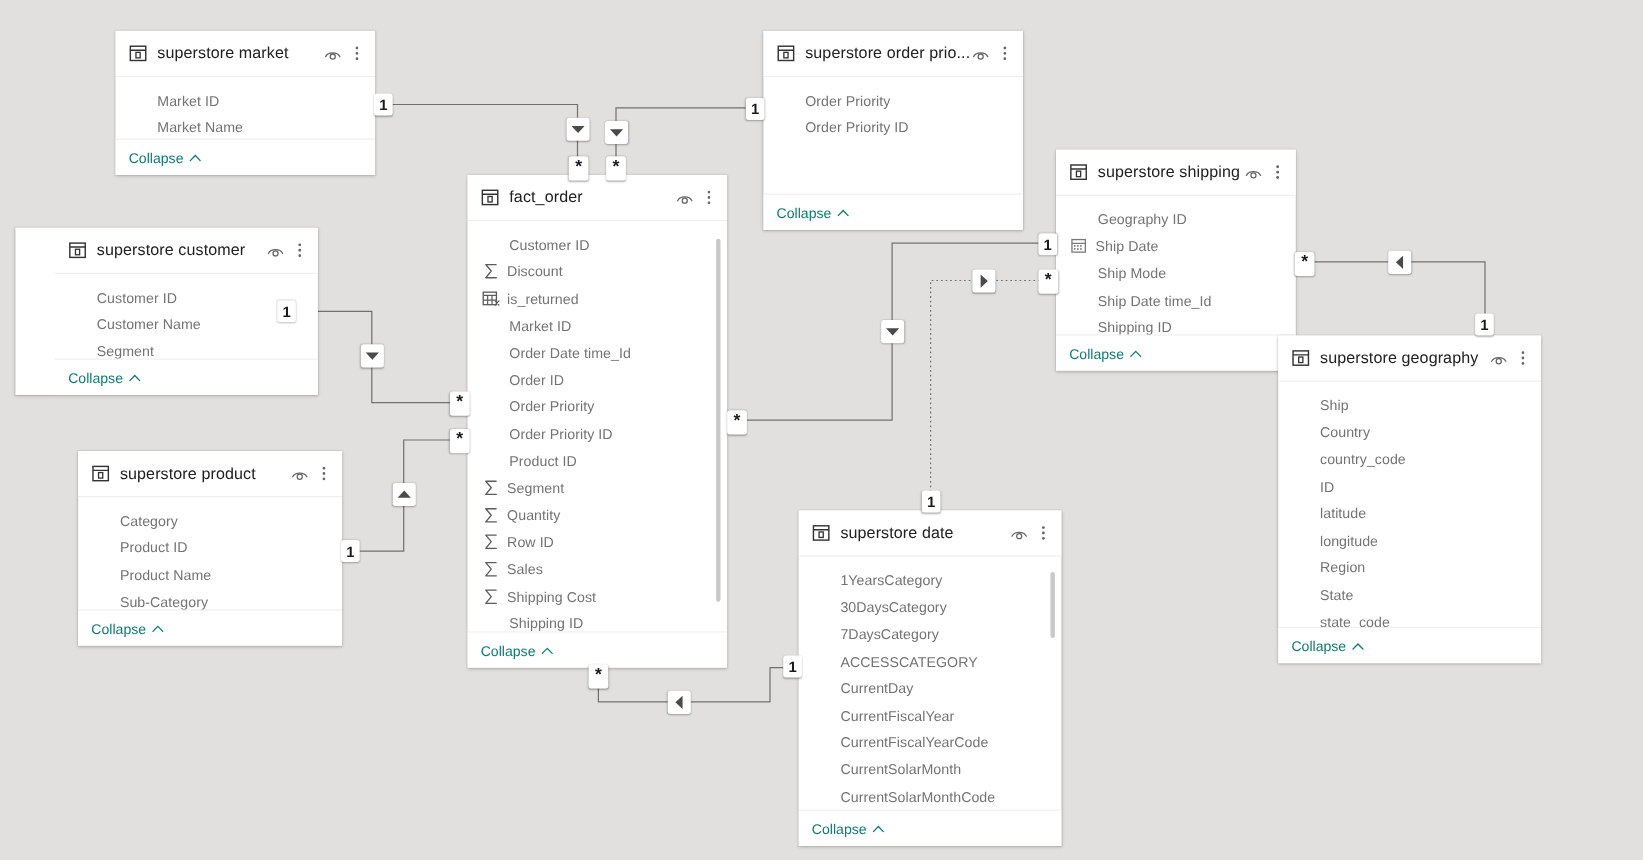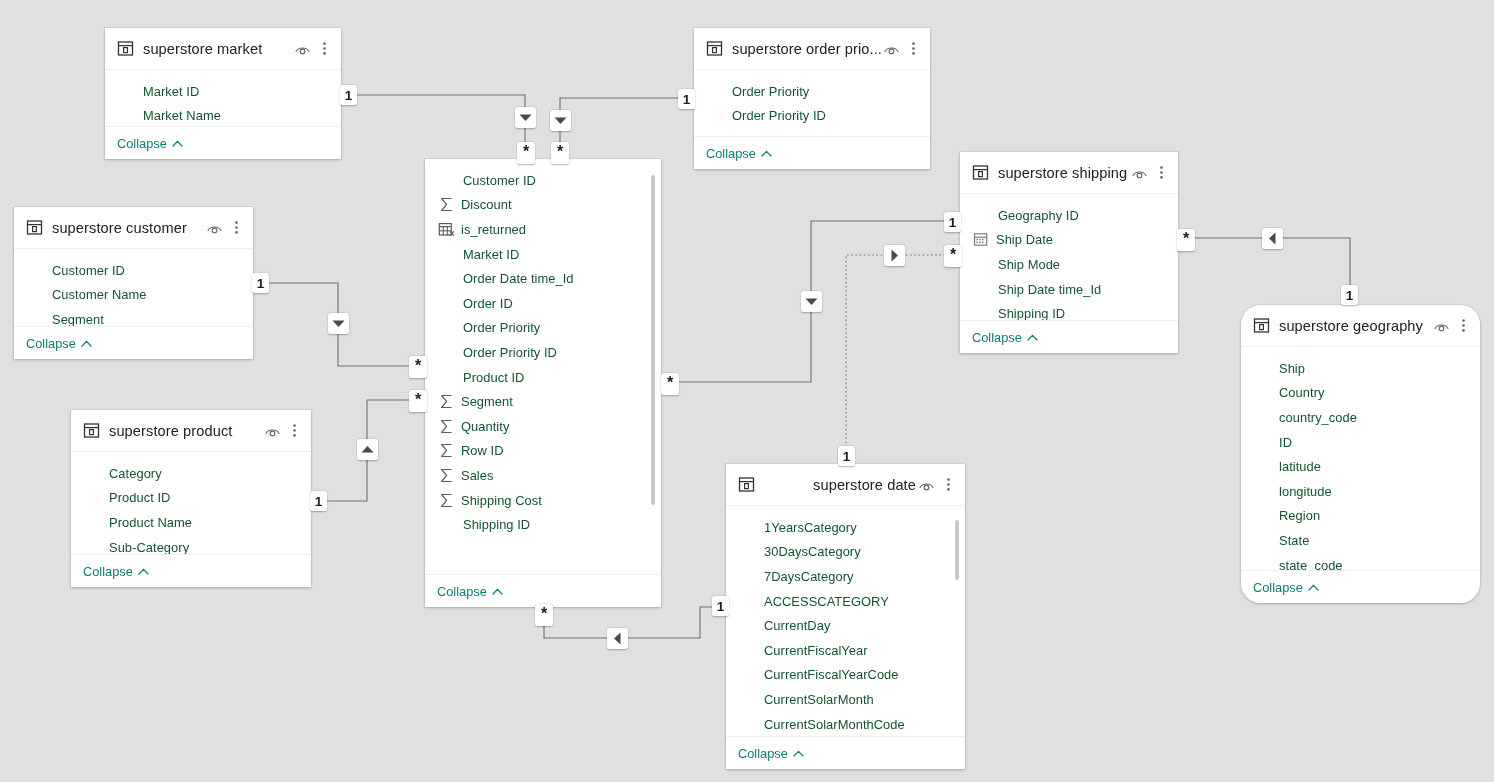--- a/index.html
+++ b/index.html
@@ -29,21 +29,21 @@
   }
   .head-btn{width:20px;height:20px;flex:none;display:flex;align-items:center;justify-content:center;}
   .eye-ic{width:17px;height:12px;display:block;}
   .kebab{width:3px;height:13px;display:block;margin-left:4px;}
 
   .tbl-body{
     flex:1;position:relative;overflow:hidden;padding:9px 0 6px 0;
   }
   .fld{
     height:24.6px;display:flex;align-items:center;padding-left:16px;
-    font-size:12.9px;color:#14532d;white-space:nowrap;letter-spacing:.05px;
+    font-size:12.9px;color:#737373;white-space:nowrap;letter-spacing:.05px;
   }
   .fld .fi{width:17px;height:15px;margin-left:-3px;margin-right:6px;flex:none;display:block;}
   .fld.noicon{padding-left:38px;}
 
   .tbl-foot{
     height:32px;min-height:32px;display:flex;align-items:center;
     padding-left:12px;border-top:1px solid #eeeeee;background:#fff;
   }
   .collapse{
     font-size:12.8px;color:#0f7b72;display:flex;align-items:center;gap:5px;
@@ -114,21 +114,21 @@
     </div>
     <div class="tbl-foot">
       <span class="collapse">
         <span>Collapse</span>
         <svg class="chev" viewBox="0 0 11 7">
     <path d="M1 6 L5.5 1.4 L10 6" fill="none" stroke="#0f7b72" stroke-width="1.2" stroke-linecap="round"></path>
   </svg>
       </span>
     </div>
       </div>
-      <div class="tbl" style="left: 694px; top: 28px; width: 236px; height: 141px;">
+      <div class="tbl" style="left: 694px; top: 28px; width: 236px; height: 181px;">
     <div class="tbl-head">
       <svg class="tbl-icon" viewBox="0 0 17 17">
     <rect x="1.5" y="2" width="14" height="13" fill="none" stroke="#333" stroke-width="1.3"></rect>
     <line x1="1.5" y1="5.6" x2="15.5" y2="5.6" stroke="#333" stroke-width="1.3"></line>
     <rect x="6.6" y="7.6" width="3.8" height="5" fill="none" stroke="#333" stroke-width="1.2"></rect>
   </svg>
       <span class="tbl-title">superstore order prio...</span>
       <span class="head-btn">
             <svg class="eye-ic" viewBox="0 0 18 13">
     <path d="M2 9.2 C4.4 4.2 13.6 4.2 16 9.2" fill="none" stroke="#666" stroke-width="1.25" stroke-linecap="round"></path>
@@ -155,21 +155,21 @@
     </div>
     <div class="tbl-foot">
       <span class="collapse">
         <span>Collapse</span>
         <svg class="chev" viewBox="0 0 11 7">
     <path d="M1 6 L5.5 1.4 L10 6" fill="none" stroke="#0f7b72" stroke-width="1.2" stroke-linecap="round"></path>
   </svg>
       </span>
     </div>
       </div>
-      <div class="tbl" style="left: 960px; top: 152px; width: 218px; height: 201px;">
+      <div class="tbl" style="left: 960px; top: 136px; width: 218px; height: 201px;">
     <div class="tbl-head">
       <svg class="tbl-icon" viewBox="0 0 17 17">
     <rect x="1.5" y="2" width="14" height="13" fill="none" stroke="#333" stroke-width="1.3"></rect>
     <line x1="1.5" y1="5.6" x2="15.5" y2="5.6" stroke="#333" stroke-width="1.3"></line>
     <rect x="6.6" y="7.6" width="3.8" height="5" fill="none" stroke="#333" stroke-width="1.2"></rect>
   </svg>
       <span class="tbl-title">superstore shipping</span>
       <span class="head-btn">
             <svg class="eye-ic" viewBox="0 0 18 13">
     <path d="M2 9.2 C4.4 4.2 13.6 4.2 16 9.2" fill="none" stroke="#666" stroke-width="1.25" stroke-linecap="round"></path>
@@ -219,21 +219,21 @@
     </div>
     <div class="tbl-foot">
       <span class="collapse">
         <span>Collapse</span>
         <svg class="chev" viewBox="0 0 11 7">
     <path d="M1 6 L5.5 1.4 L10 6" fill="none" stroke="#0f7b72" stroke-width="1.2" stroke-linecap="round"></path>
   </svg>
       </span>
     </div>
       </div>
-      <div class="tbl" style="left: 14px; top: 207px; width: 239px; height: 152px;">
+      <div class="tbl" style="left: 14px; top: 207px; width: 239px; height: 152px; padding-left: 36px;">
     <div class="tbl-head">
       <svg class="tbl-icon" viewBox="0 0 17 17">
     <rect x="1.5" y="2" width="14" height="13" fill="none" stroke="#333" stroke-width="1.3"></rect>
     <line x1="1.5" y1="5.6" x2="15.5" y2="5.6" stroke="#333" stroke-width="1.3"></line>
     <rect x="6.6" y="7.6" width="3.8" height="5" fill="none" stroke="#333" stroke-width="1.2"></rect>
   </svg>
       <span class="tbl-title">superstore customer</span>
       <span class="head-btn">
             <svg class="eye-ic" viewBox="0 0 18 13">
     <path d="M2 9.2 C4.4 4.2 13.6 4.2 16 9.2" fill="none" stroke="#666" stroke-width="1.25" stroke-linecap="round"></path>
@@ -265,20 +265,41 @@
     <div class="tbl-foot">
       <span class="collapse">
         <span>Collapse</span>
         <svg class="chev" viewBox="0 0 11 7">
     <path d="M1 6 L5.5 1.4 L10 6" fill="none" stroke="#0f7b72" stroke-width="1.2" stroke-linecap="round"></path>
   </svg>
       </span>
     </div>
       </div>
       <div class="tbl" style="left: 425px; top: 159px; width: 236px; height: 448px;">
+    <div class="tbl-head">
+      <svg class="tbl-icon" viewBox="0 0 17 17">
+    <rect x="1.5" y="2" width="14" height="13" fill="none" stroke="#333" stroke-width="1.3"></rect>
+    <line x1="1.5" y1="5.6" x2="15.5" y2="5.6" stroke="#333" stroke-width="1.3"></line>
+    <rect x="6.6" y="7.6" width="3.8" height="5" fill="none" stroke="#333" stroke-width="1.2"></rect>
+  </svg>
+      <span class="tbl-title">fact_order</span>
+      <span class="head-btn">
+            <svg class="eye-ic" viewBox="0 0 18 13">
+    <path d="M2 9.2 C4.4 4.2 13.6 4.2 16 9.2" fill="none" stroke="#666" stroke-width="1.25" stroke-linecap="round"></path>
+    <circle cx="9" cy="9.1" r="2.5" fill="none" stroke="#666" stroke-width="1.25"></circle>
+  </svg>
+          </span>
+      <span class="head-btn">
+            <svg class="kebab" viewBox="0 0 3 13">
+    <circle cx="1.5" cy="1.6" r="1.3" fill="#666"></circle>
+    <circle cx="1.5" cy="6.5" r="1.3" fill="#666"></circle>
+    <circle cx="1.5" cy="11.4" r="1.3" fill="#666"></circle>
+  </svg>
+          </span>
+    </div>
     <div class="tbl-body">
       <div class="fld noicon">
 
         <span>Customer ID</span>
       </div>
           <div class="fld ">
         <svg class="fi" viewBox="0 0 17 15">
       <path d="M13 1.5 H3.6 L8.6 7.4 L3.6 13.5 H13.2" fill="none" stroke="#5b5b5b" stroke-width="1.2" stroke-linecap="round" stroke-linejoin="round"></path>
     </svg>
         <span>Discount</span>
@@ -356,21 +377,21 @@
     </div>
     <div class="tbl-foot">
       <span class="collapse">
         <span>Collapse</span>
         <svg class="chev" viewBox="0 0 11 7">
     <path d="M1 6 L5.5 1.4 L10 6" fill="none" stroke="#0f7b72" stroke-width="1.2" stroke-linecap="round"></path>
   </svg>
       </span>
     </div>
       </div>
-      <div class="tbl" style="left: 1241px; top: 305px; width: 239px; height: 298px; border-radius: 20px;">
+      <div class="tbl" style="left: 1162px; top: 305px; width: 239px; height: 298px;">
     <div class="tbl-head">
       <svg class="tbl-icon" viewBox="0 0 17 17">
     <rect x="1.5" y="2" width="14" height="13" fill="none" stroke="#333" stroke-width="1.3"></rect>
     <line x1="1.5" y1="5.6" x2="15.5" y2="5.6" stroke="#333" stroke-width="1.3"></line>
     <rect x="6.6" y="7.6" width="3.8" height="5" fill="none" stroke="#333" stroke-width="1.2"></rect>
   </svg>
       <span class="tbl-title">superstore geography</span>
       <span class="head-btn">
             <svg class="eye-ic" viewBox="0 0 18 13">
     <path d="M2 9.2 C4.4 4.2 13.6 4.2 16 9.2" fill="none" stroke="#666" stroke-width="1.25" stroke-linecap="round"></path>
@@ -474,21 +495,21 @@
     </div>
     <div class="tbl-foot">
       <span class="collapse">
         <span>Collapse</span>
         <svg class="chev" viewBox="0 0 11 7">
     <path d="M1 6 L5.5 1.4 L10 6" fill="none" stroke="#0f7b72" stroke-width="1.2" stroke-linecap="round"></path>
   </svg>
       </span>
     </div>
       </div>
-      <div class="tbl" style="left: 726px; top: 464px; width: 239px; height: 305px; text-align: right;">
+      <div class="tbl" style="left: 726px; top: 464px; width: 239px; height: 305px;">
     <div class="tbl-head">
       <svg class="tbl-icon" viewBox="0 0 17 17">
     <rect x="1.5" y="2" width="14" height="13" fill="none" stroke="#333" stroke-width="1.3"></rect>
     <line x1="1.5" y1="5.6" x2="15.5" y2="5.6" stroke="#333" stroke-width="1.3"></line>
     <rect x="6.6" y="7.6" width="3.8" height="5" fill="none" stroke="#333" stroke-width="1.2"></rect>
   </svg>
       <span class="tbl-title">superstore date</span>
       <span class="head-btn">
             <svg class="eye-ic" viewBox="0 0 18 13">
     <path d="M2 9.2 C4.4 4.2 13.6 4.2 16 9.2" fill="none" stroke="#666" stroke-width="1.25" stroke-linecap="round"></path>

